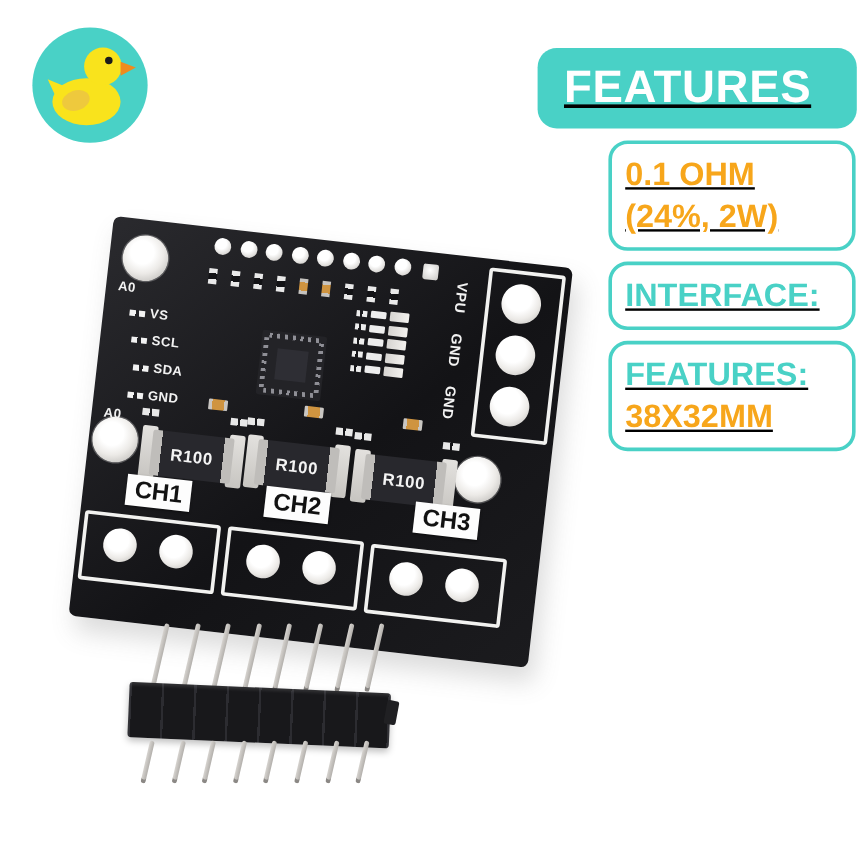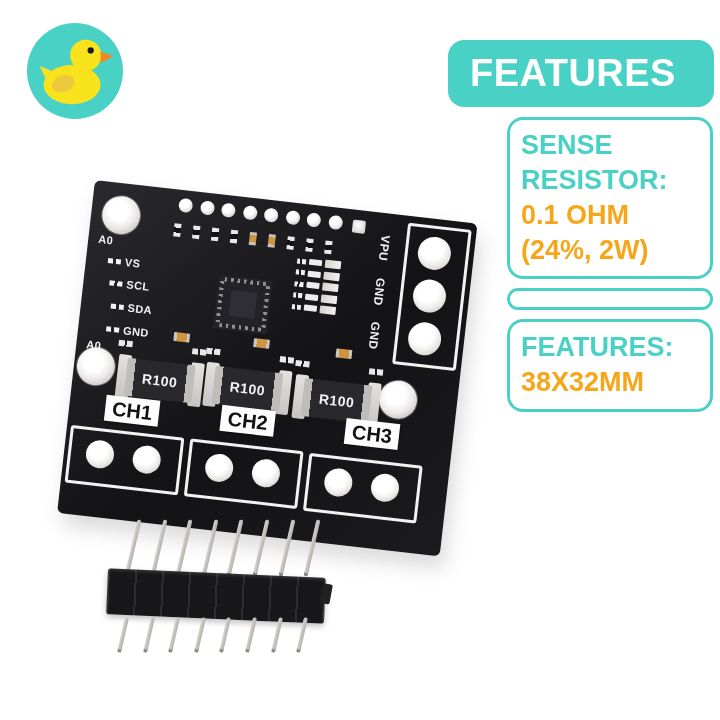--- a/index.html
+++ b/index.html
@@ -90,21 +90,21 @@
   .pin-top{top:4px;height:58px;}
   .pin-bottom{top:102px;height:36px;}
   .ph-body{position:absolute;left:12px;top:58px;width:218px;height:46px;border-radius:3px;
            background:repeating-linear-gradient(90deg,#2c2c31 0 2px,#18181b 2px 27px);
            transform:rotate(2.5deg);
            box-shadow:inset 0 2px 3px rgba(255,255,255,.12),0 3px 6px rgba(0,0,0,.25);}
   .ph-body::after{content:"";position:absolute;right:-6px;top:6px;width:10px;height:20px;
            background:#202023;border-radius:2px;transform:rotate(8deg);}
 
   
-  .features{position:absolute;left:448px;top:40px;width:266px;}
+  .features{position:absolute;left:448px;top:40px;width:266px;text-decoration:underline;}
   .f-title{width:266px;height:67px;background:var(--accent);border-radius:16px;color:#ffffff;
            font-size:38px;font-weight:bold;line-height:67px;padding-left:22px;box-sizing:border-box;
            letter-spacing:.5px;}
   .specs{margin-top:10px;margin-left:59px;width:206px;display:flex;flex-direction:column;gap:9px;}
   .spec-box{border:3.5px solid var(--accent);border-radius:16px;background:#ffffff;
             padding:8px 11px;box-sizing:border-box;font-size:27px;font-weight:bold;line-height:1.3;}
   .spec-label{color:var(--accent);}
   .spec-value{color:var(--value);}
 </style>
 </head>
@@ -282,24 +282,24 @@
         <div class="pin pin-bottom" style="left: 154px;"></div>
         <div class="pin pin-bottom" style="left: 179.6px;"></div>
         <div class="pin pin-bottom" style="left: 205.2px;"></div>
       </div>
   </div>
 
   <div class="features">
     <div class="f-title">FEATURES</div>
     <div class="specs">
       <div class="spec-box">
-        <div class="spec-label">SENSE RESISTOR:</div>
         <div class="spec-value">0.1 OHM (24%, 2W)</div>
       </div>
       <div class="spec-box">
+        <div class="spec-label">INTERFACE:</div>
       </div>
       <div class="spec-box">
         <div class="spec-label">FEATURES:</div>
         <div class="spec-value">38X32MM</div>
       </div>
     </div>
   </div>
 
 </div>
 

